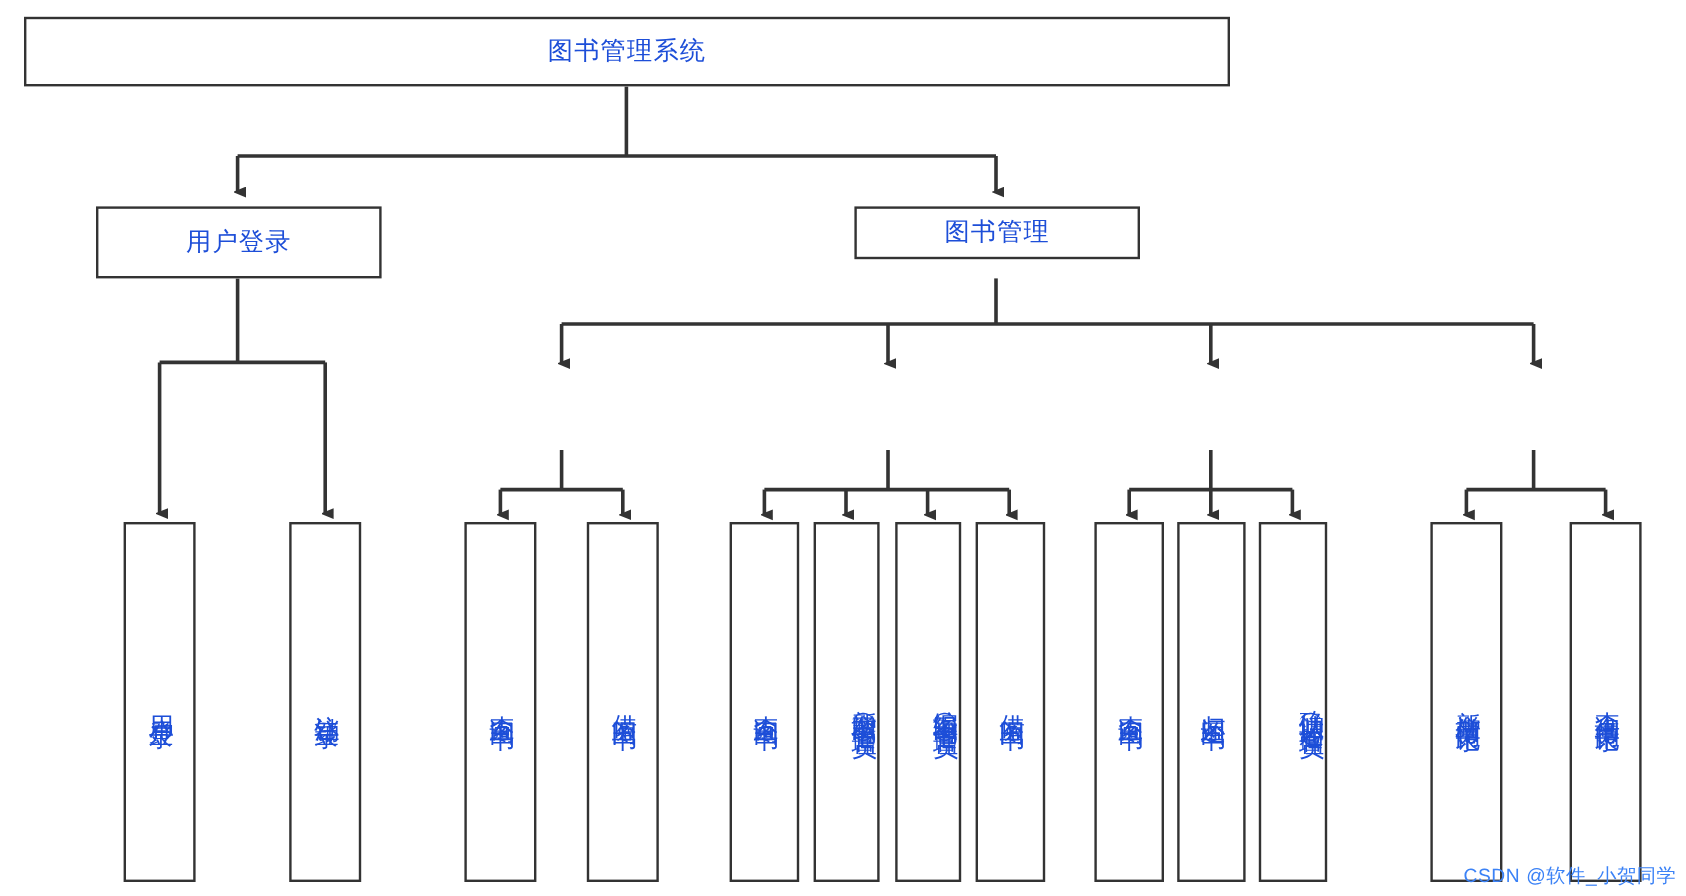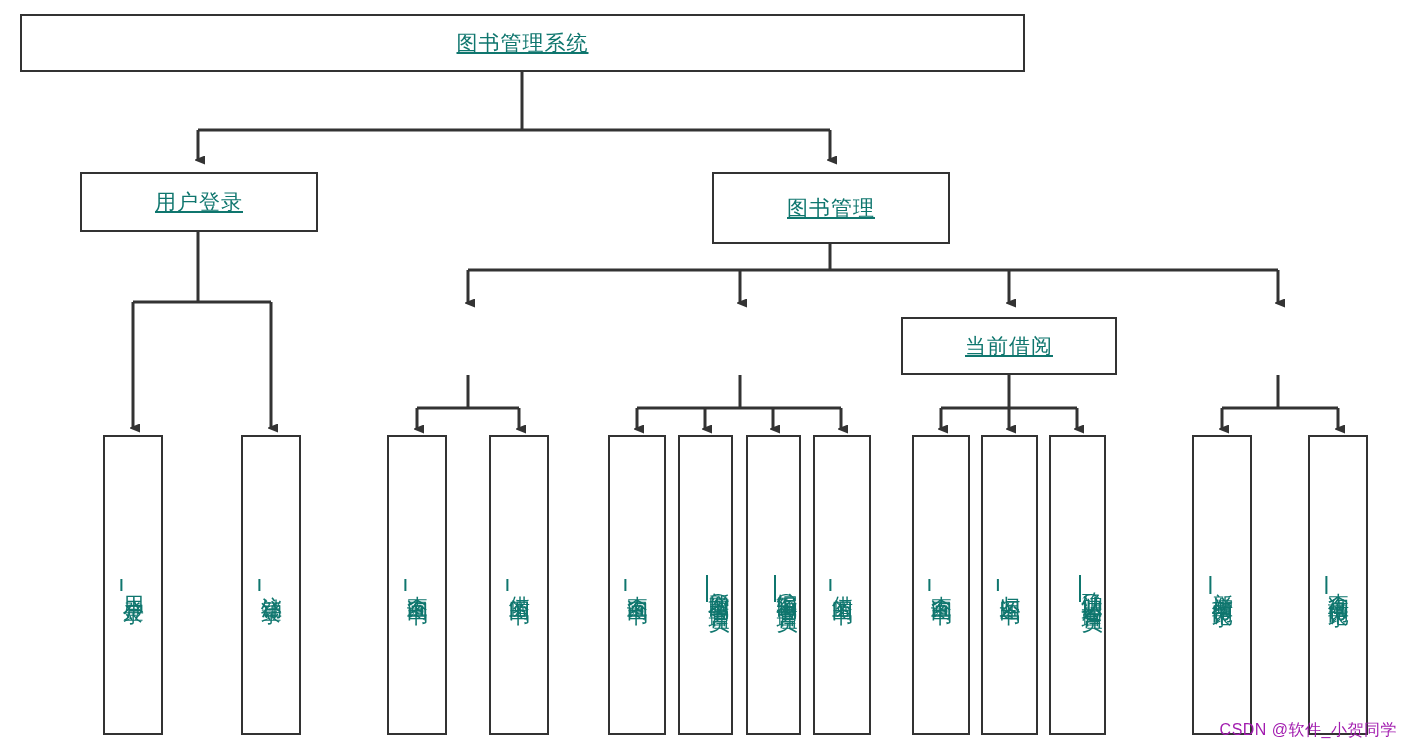--- a/index.html
+++ b/index.html
@@ -26,24 +26,23 @@
     pointer-events: none;
   }
   .node {
     position: absolute;
     box-sizing: border-box;
     border: 2px solid #333333;
     background: #ffffff;
     display: flex;
     align-items: center;
     justify-content: center;
-    color: #0f766e;
+    color: #1d4ed8;
     line-height: 1.18;
     text-align: center;
-    text-decoration: underline;
   }
   .node.horiz {
     font-size: 21px;
     letter-spacing: 1px;
   }
   .node.vert {
     font-size: 21px;
     writing-mode: vertical-rl;
     text-orientation: upright;
     letter-spacing: 3px;
@@ -56,21 +55,21 @@
     padding-top: 0;
   }
   .node .label {
     display: block;
   }
   .watermark {
     position: absolute;
     right: 8px;
     bottom: 6px;
     font-size: 16px;
-    color: #a21caf;
+    color: #3b82f6;
     letter-spacing: 0.5px;
     white-space: nowrap;
   }
 </style>
 </head>
 <body>
 
 <div id="canvas">
 
   <svg id="wires" viewBox="0 0 1405 747" xmlns="http://www.w3.org/2000/svg">
@@ -123,27 +122,24 @@
     </g>
   </svg>
 
   <div class="node horiz" style="left:20px; top:14px; width:1005px; height:58px;">
     <span class="label">图书管理系统</span>
   </div>
 
   <div class="node horiz" style="left:80px; top:172px; width:238px; height:60px;">
     <span class="label">用户登录</span>
   </div>
-  <div class="node horiz" style="left:712px; top:172px; width:238px; height:72px;">
+  <div class="node horiz" style="left:712px; top:172px; width:238px; height:44px;">
     <span class="label">图书管理</span>
   </div>
 
-  <div class="node horiz" style="left:901px; top:317px; width:216px; height:58px;">
-    <span class="label">当前借阅</span>
-  </div>
 
   <div class="node vert center-v" style="left:103px; top:435px; width:60px; height:300px;">
     <span class="label">用户登录</span>
   </div>
   <div class="node vert center-v" style="left:241px; top:435px; width:60px; height:300px;">
     <span class="label">注销登录</span>
   </div>
 
   <div class="node vert center-v" style="left:387px; top:435px; width:60px; height:300px;">
     <span class="label">查询图书</span>

